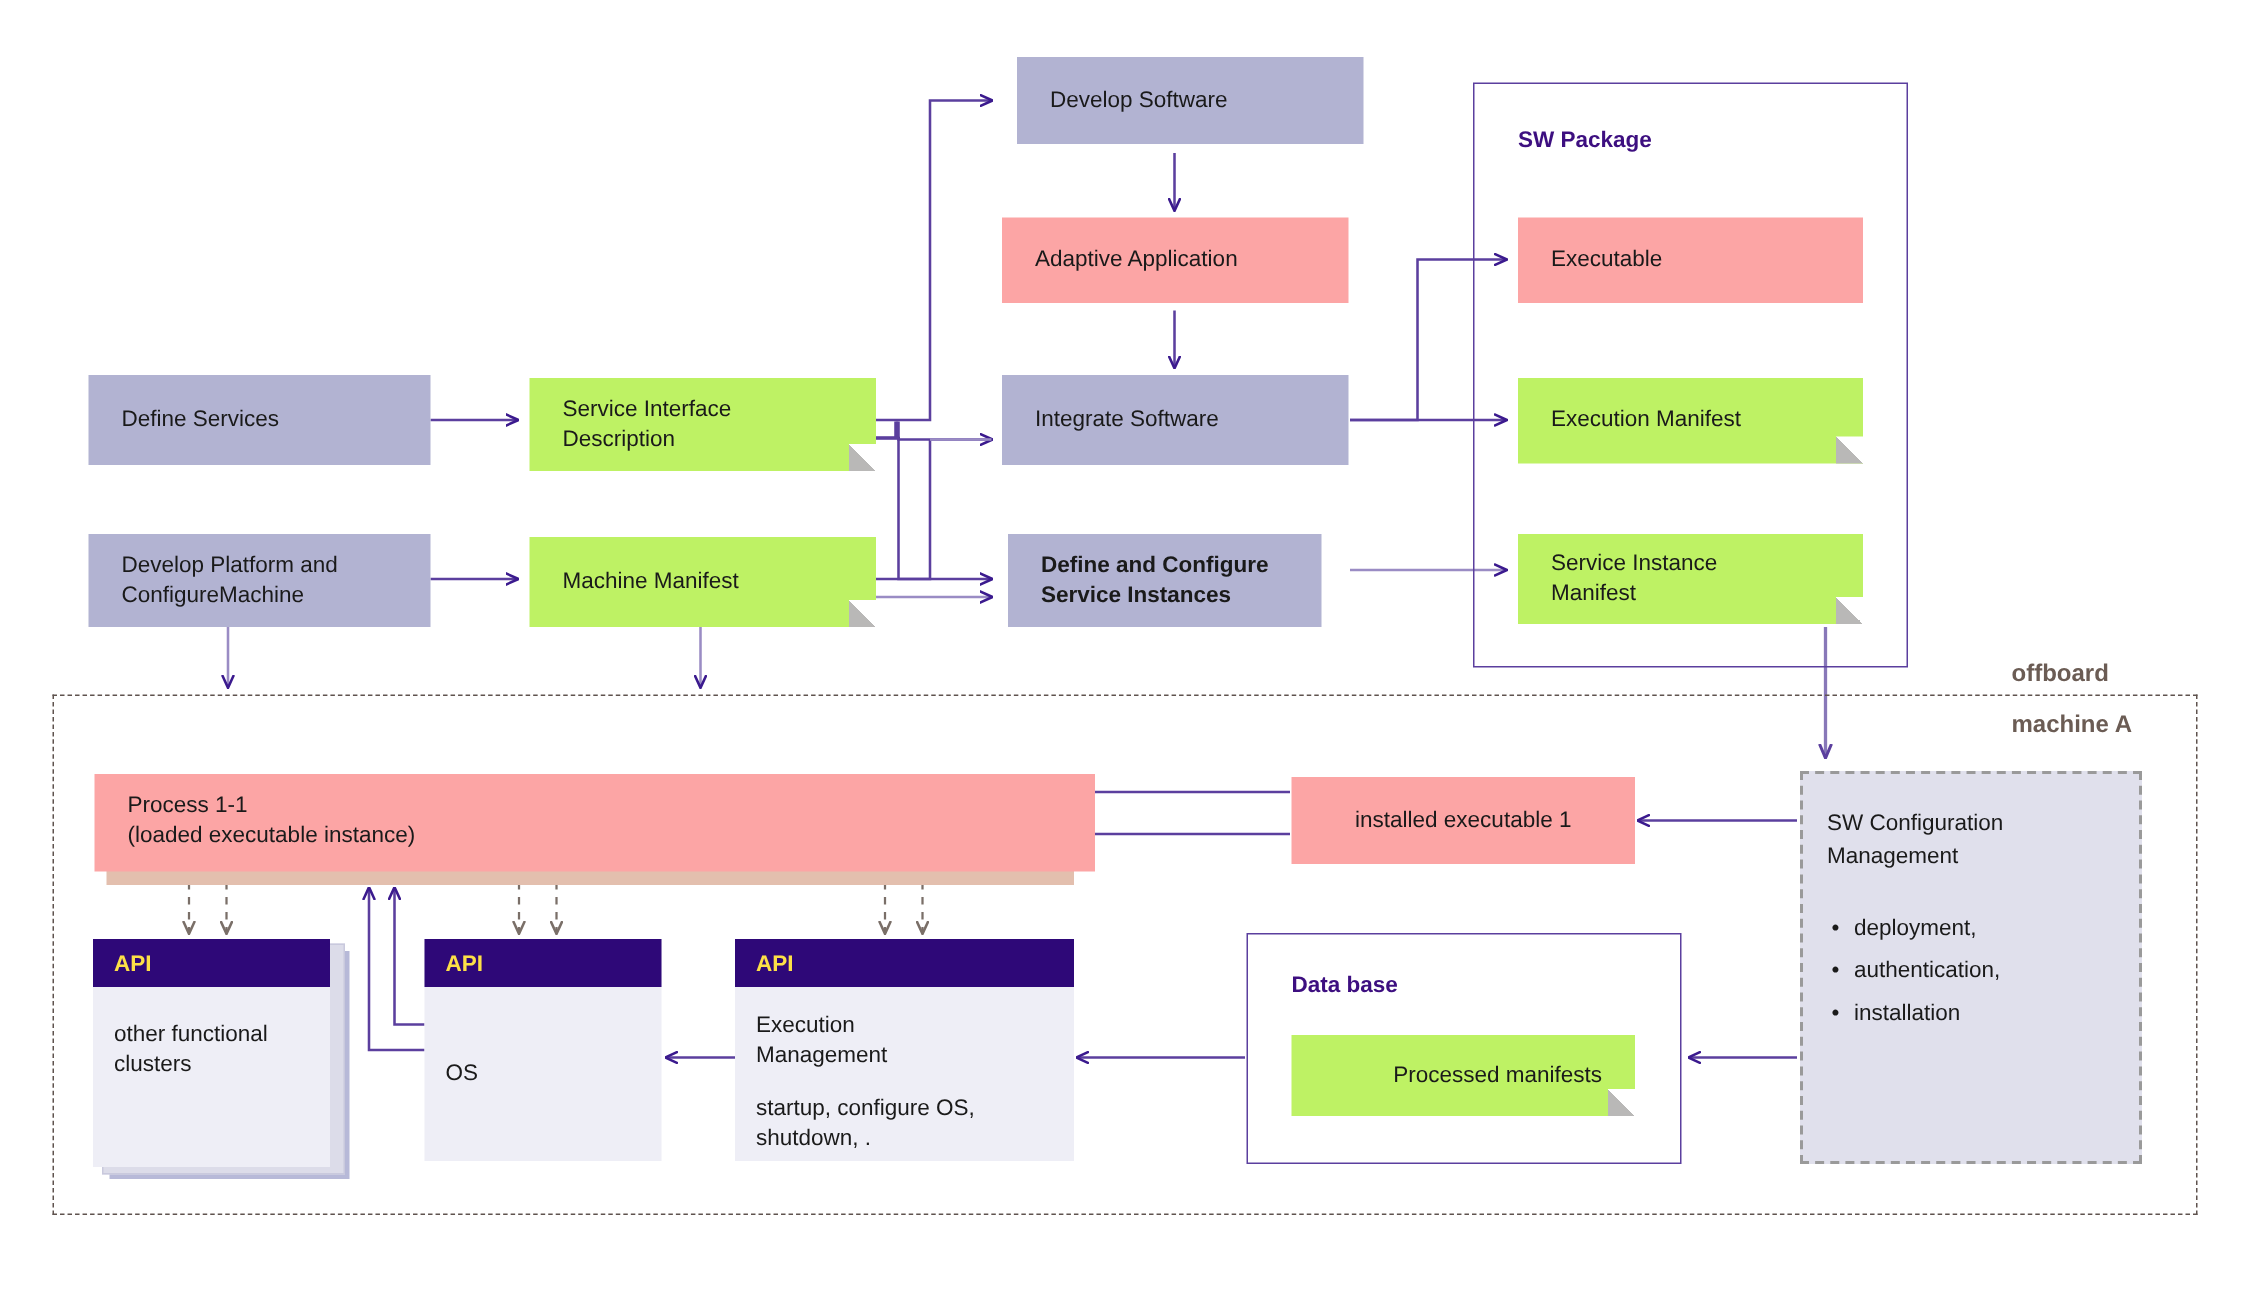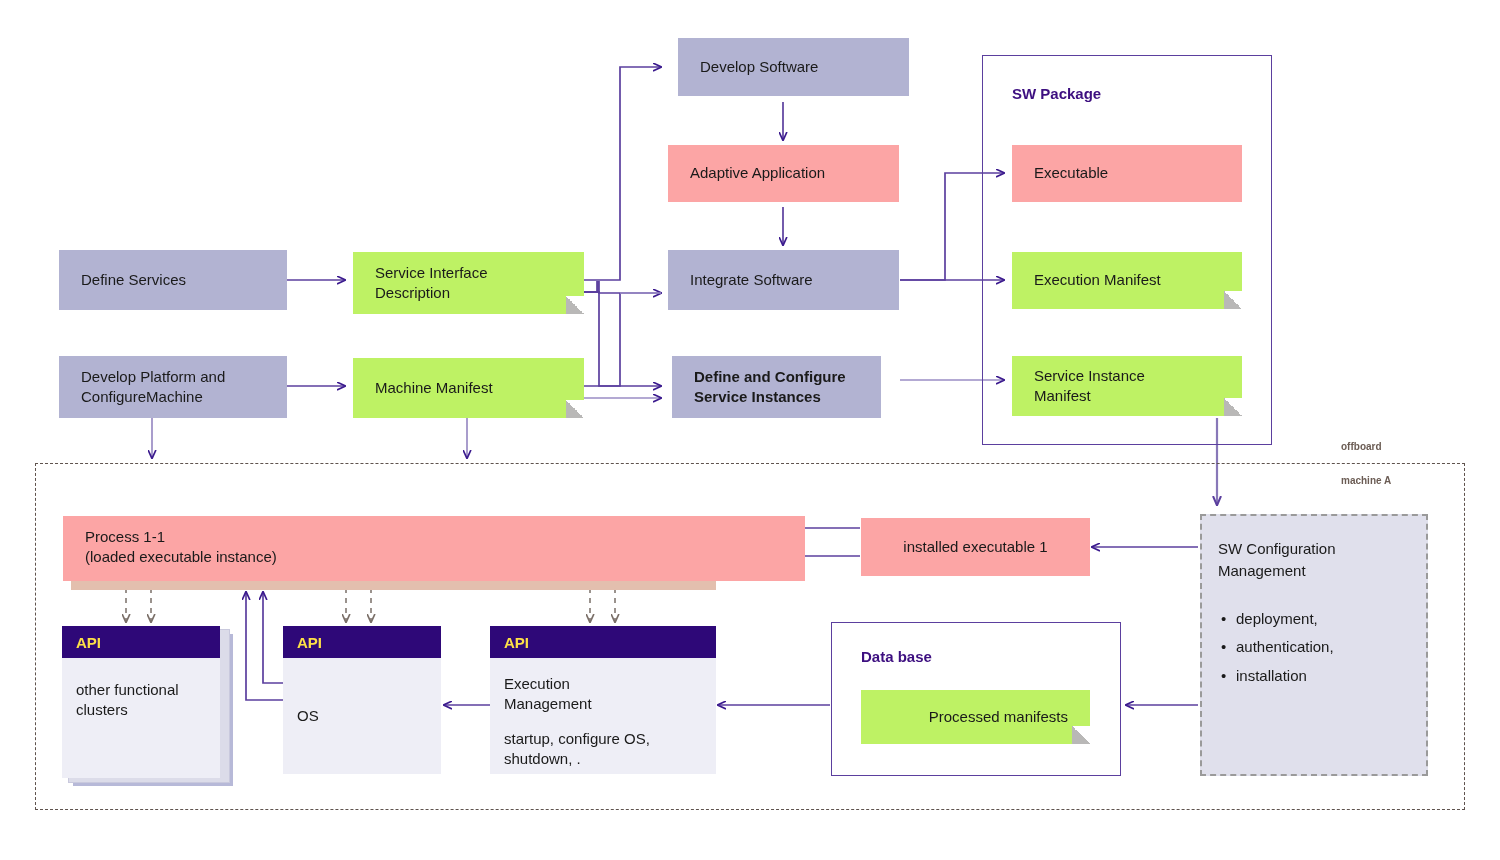--- a/index.html
+++ b/index.html
@@ -13,21 +13,21 @@
   .peach{background:#fca5a5;padding:0 22px;}
   
   .doc{background:#bef264;padding:0 22px;}
   .doc .fold2{position:absolute;right:0;bottom:0;width:18px;height:18px;
     background:linear-gradient(225deg,#ffffff 50%, #b9b8b7 50%);}
   
   .frame{position:absolute;box-sizing:border-box;border:1.6px solid #5b3f9e;background:transparent;}
   .frame-title{position:absolute;font-size:15px;font-weight:bold;color:#3d0f80;}
   
   .dashed{position:absolute;box-sizing:border-box;border:1.8px dashed #5f534e;background:transparent;}
-  .zone-label{position:absolute;font-size:10px;font-weight:bold;color:#6b5c54;}
+  .zone-label{position:absolute;font-size:16px;font-weight:bold;color:#6b5c54;}
   
   .api{position:absolute;box-sizing:border-box;background:#eeeef6;}
   .api .hdr{height:32px;background:#2e0878;color:#fde047;font-size:15px;font-weight:bold;
             display:flex;align-items:center;padding-left:14px;box-sizing:border-box;}
   .api .body{padding:14px;font-size:15px;line-height:1.35;color:#1a1a1a;box-sizing:border-box;}
   .api .body .sub{margin-top:14px;}
   .stackshadow{position:absolute;background:#b7b9d8;}
   .stackshadow2{position:absolute;background:#dcdce9;border:1px solid #c9c9dd;}
   .peachshadow{position:absolute;background:#e3bfae;}
   
@@ -180,21 +180,21 @@
 Manifest</span>
     <span class="fold2"></span>
   </div>
 
   <div class="zone-label" style="left:1341px;top:441px;">offboard</div>
   <div class="zone-label" style="left:1341px;top:475px;">machine A</div>
 
   <div class="dashed" style="left:35px;top:463px;width:1430px;height:347px;"></div>
 
   <div class="peachshadow" style="left:71px;top:525px;width:645px;height:65px;"></div>
-  <div class="box peach" style="left:63px;top:516px;width:742px;height:65px;display:block;padding-top:11px;">
+  <div class="box peach" style="left:63px;top:516px;width:667px;height:65px;display:block;padding-top:11px;">
     <span class="lbl">Process 1-1</span>
     <span class="lbl">(loaded executable instance)</span>
   </div>
 
   <div class="stackshadow" style="left:73px;top:634px;width:160px;height:152px;"></div>
   <div class="stackshadow2" style="left:68px;top:629px;width:160px;height:152px;"></div>
   <div class="api" style="left:62px;top:626px;width:158px;height:152px;">
     <div class="hdr">API</div>
     <div class="body" style="white-space:pre-line;padding-top:22px;">other functional
 clusters</div>

